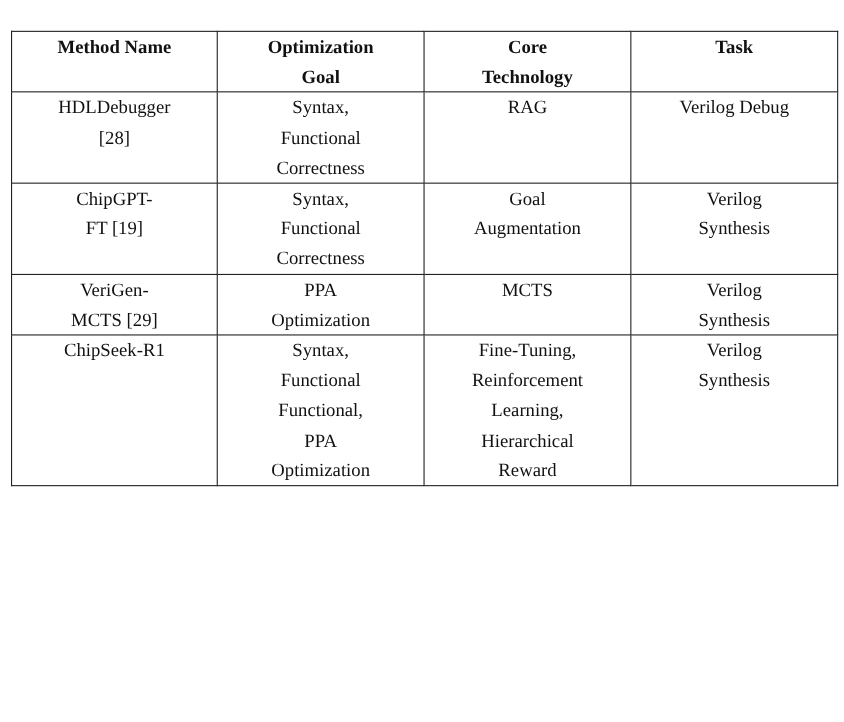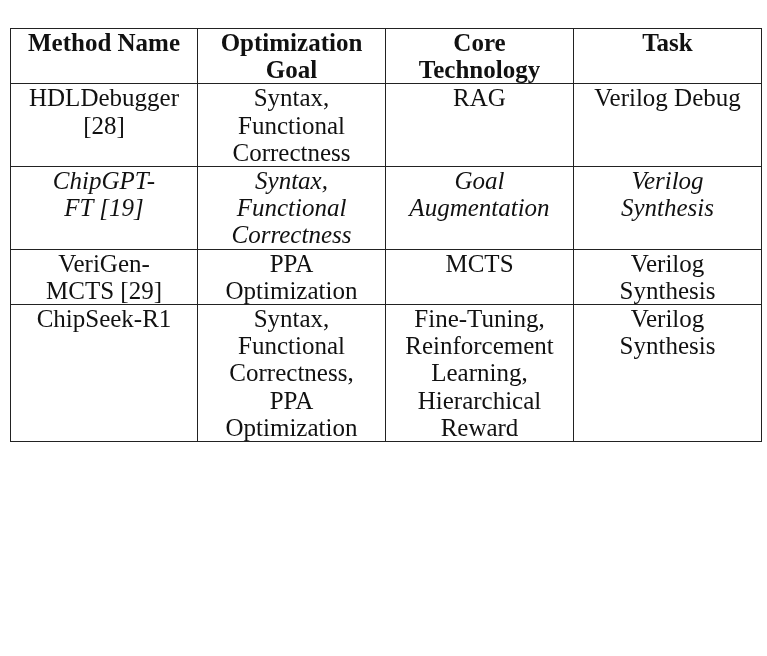--- a/index.html
+++ b/index.html
@@ -1,19 +1,19 @@
 <!DOCTYPE html>
 <html><head>
 <meta charset="utf-8">
 <style>
   html,body{margin:0;padding:0;background:#fff;}
   body{width:767px;height:656px;position:relative;overflow:hidden;font-family:"Liberation Serif","DejaVu Serif",serif;color:#111;}
   table{position:absolute;left:10px;top:28px;border-collapse:collapse;width:751px;table-layout:fixed;}
   col.c1{width:187px}col.c2{width:188px}col.c3{width:188px}col.c4{width:188px}
-  th,td{border:1.3px solid #222;text-align:center;vertical-align:top;font-size:25px;line-height:27.2px;padding:0 4px;margin-left:12px;}
+  th,td{border:1.3px solid #222;text-align:center;vertical-align:top;font-size:17px;line-height:27.2px;padding:0 4px;margin-left:12px;}
   th{font-weight:bold;padding-top:0;}
   thead tr{height:55px;}
   .lines span{display:block;}
   tbody tr{}
 </style>
 </head>
 <body>
 
 <table>
   <colgroup>
@@ -51,21 +51,21 @@
           <span>Functional</span>
           <span>Correctness</span>
         </td>
         <td class="lines">
           <span>RAG</span>
         </td>
         <td class="lines">
           <span>Verilog Debug</span>
         </td>
       </tr>
-      <tr style="height: 82px; font-style: italic;">
+      <tr style="height: 82px;">
         <td class="lines">
           <span>ChipGPT-</span>
           <span>FT [19]</span>
         </td>
         <td class="lines">
           <span>Syntax,</span>
           <span>Functional</span>
           <span>Correctness</span>
         </td>
         <td class="lines">
@@ -94,21 +94,21 @@
           <span>Synthesis</span>
         </td>
       </tr>
       <tr style="height: 137px;">
         <td class="lines">
           <span>ChipSeek-R1</span>
         </td>
         <td class="lines">
           <span>Syntax,</span>
           <span>Functional</span>
-          <span>Correctness,</span>
+          <span>Functional,</span>
           <span>PPA</span>
           <span>Optimization</span>
         </td>
         <td class="lines">
           <span>Fine-Tuning,</span>
           <span>Reinforcement</span>
           <span>Learning,</span>
           <span>Hierarchical</span>
           <span>Reward</span>
         </td>

